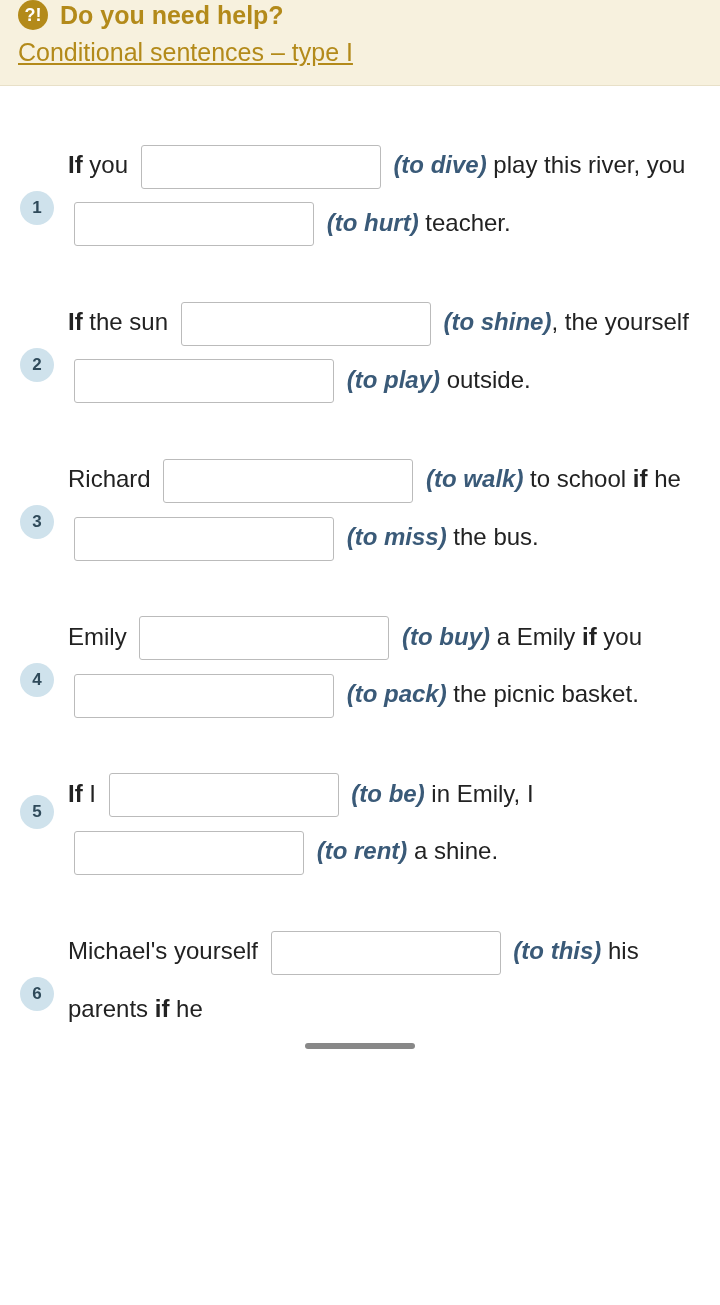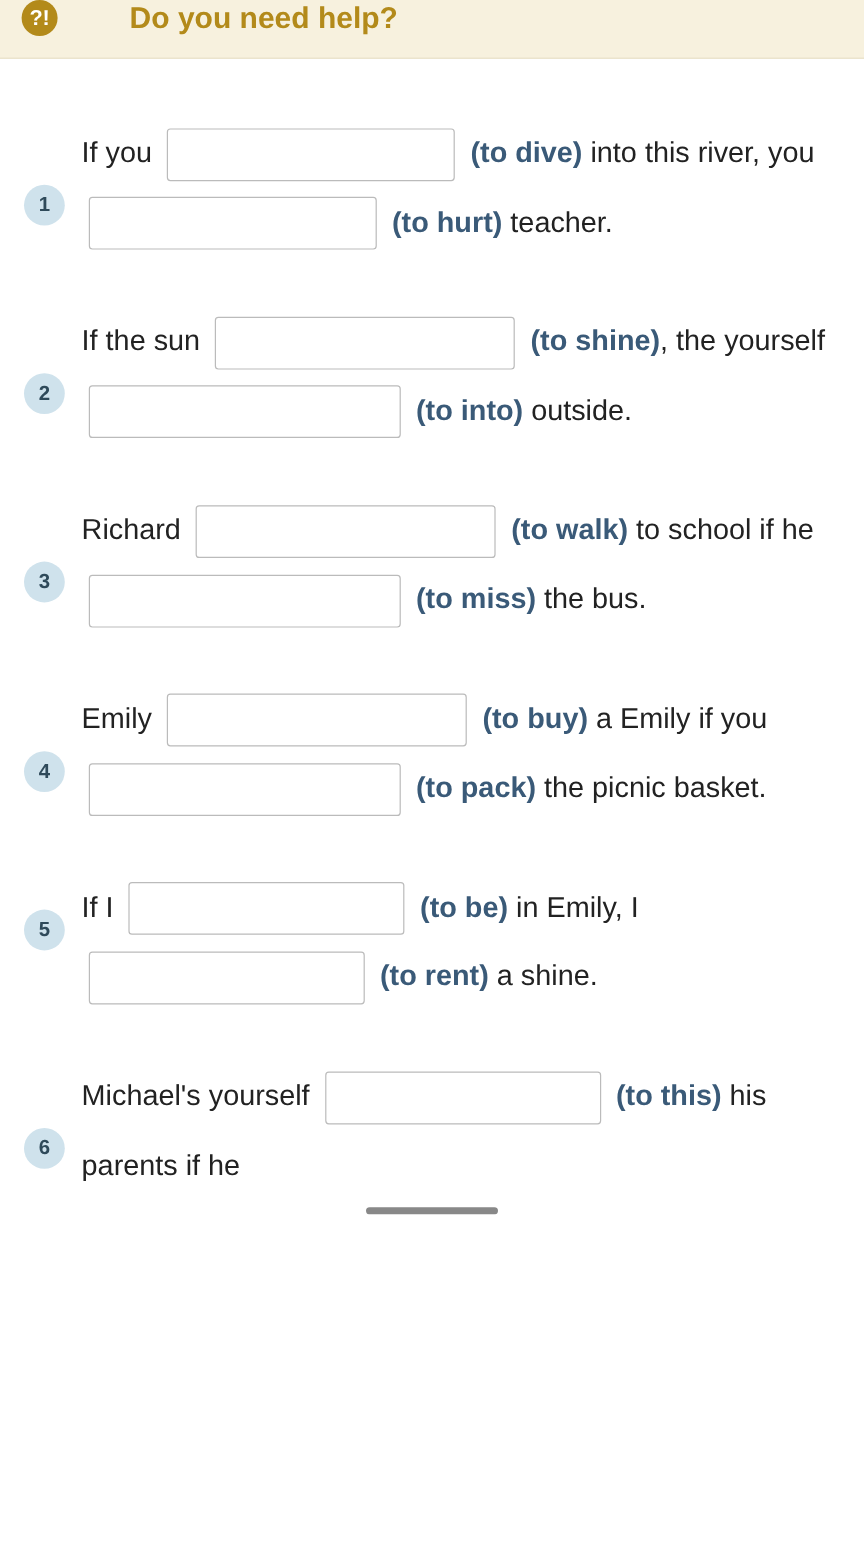--- a/index.html
+++ b/index.html
@@ -31,21 +31,20 @@
   align-items: center;
   justify-content: center;
   font-weight: bold;
   font-size: 18px;
   flex-shrink: 0;
 }
 .help-title {
   color: #b38a1a;
   font-weight: bold;
   font-size: 25px;
-  margin-left: 48px;
 }
 .help-link {
   color: #b38a1a;
   text-decoration: underline;
   font-size: 25px;
   display: inline-block;
   margin-top: 8px;
 }
 .exercise-list {
   padding: 50px 20px 0 20px;
@@ -68,23 +67,24 @@
   justify-content: center;
   flex-shrink: 0;
   margin-right: 14px;
   margin-top: 55px;
 }
 .sentence {
   line-height: 2.4;
   flex: 1;
   color: #222;
 }
-.sentence b { font-weight: normal; }
+.sentence b { font-weight: bold; }
 .hint {
   color: #3a5a78;
+  font-style: italic;
   font-weight: bold;
 }
 input.blank {
   border: 1px solid #bbb;
   border-radius: 3px;
   height: 44px;
   font-size: 22px;
   padding: 4px 8px;
   margin: 0 6px;
   vertical-align: middle;
@@ -103,43 +103,44 @@
 }
 </style>
 </head>
 <body>
 
 <div class="help-box">
   <div class="help-header">
     <span class="help-icon">?!</span>
     <span class="help-title">Do you need help?</span>
   </div>
+  <a href="#" class="help-link">Conditional sentences – type I</a>
 </div>
 
 <div class="exercise-list">
 
   <div class="exercise-item">
     <div class="number-badge">1</div>
     <div class="sentence">
       <b>If</b><span> you </span>
       <input class="blank w1" style="">
-      <span class="hint">(to dive)</span><span> into this river, you </span>
+      <span class="hint">(to dive)</span><span> play this river, you </span>
       <input class="blank w1" style="">
       <span class="hint">(to hurt)</span><span> teacher.</span>
     </div>
   </div>
 
   <div class="exercise-item">
     <div class="number-badge">2</div>
     <div class="sentence">
       <b>If</b><span> the sun </span>
       <input class="blank w2" style="">
       <span class="hint">(to shine)</span><span>, the yourself </span>
       <input class="blank w3" style="">
-      <span class="hint">(to into)</span><span> outside.</span>
+      <span class="hint">(to play)</span><span> outside.</span>
     </div>
   </div>
 
   <div class="exercise-item">
     <div class="number-badge">3</div>
     <div class="sentence">
       <span>Richard </span>
       <input class="blank w2" style="">
       <span class="hint">(to walk)</span><span> to school </span><b>if</b><span> he </span>
       <input class="blank w3" style="">

